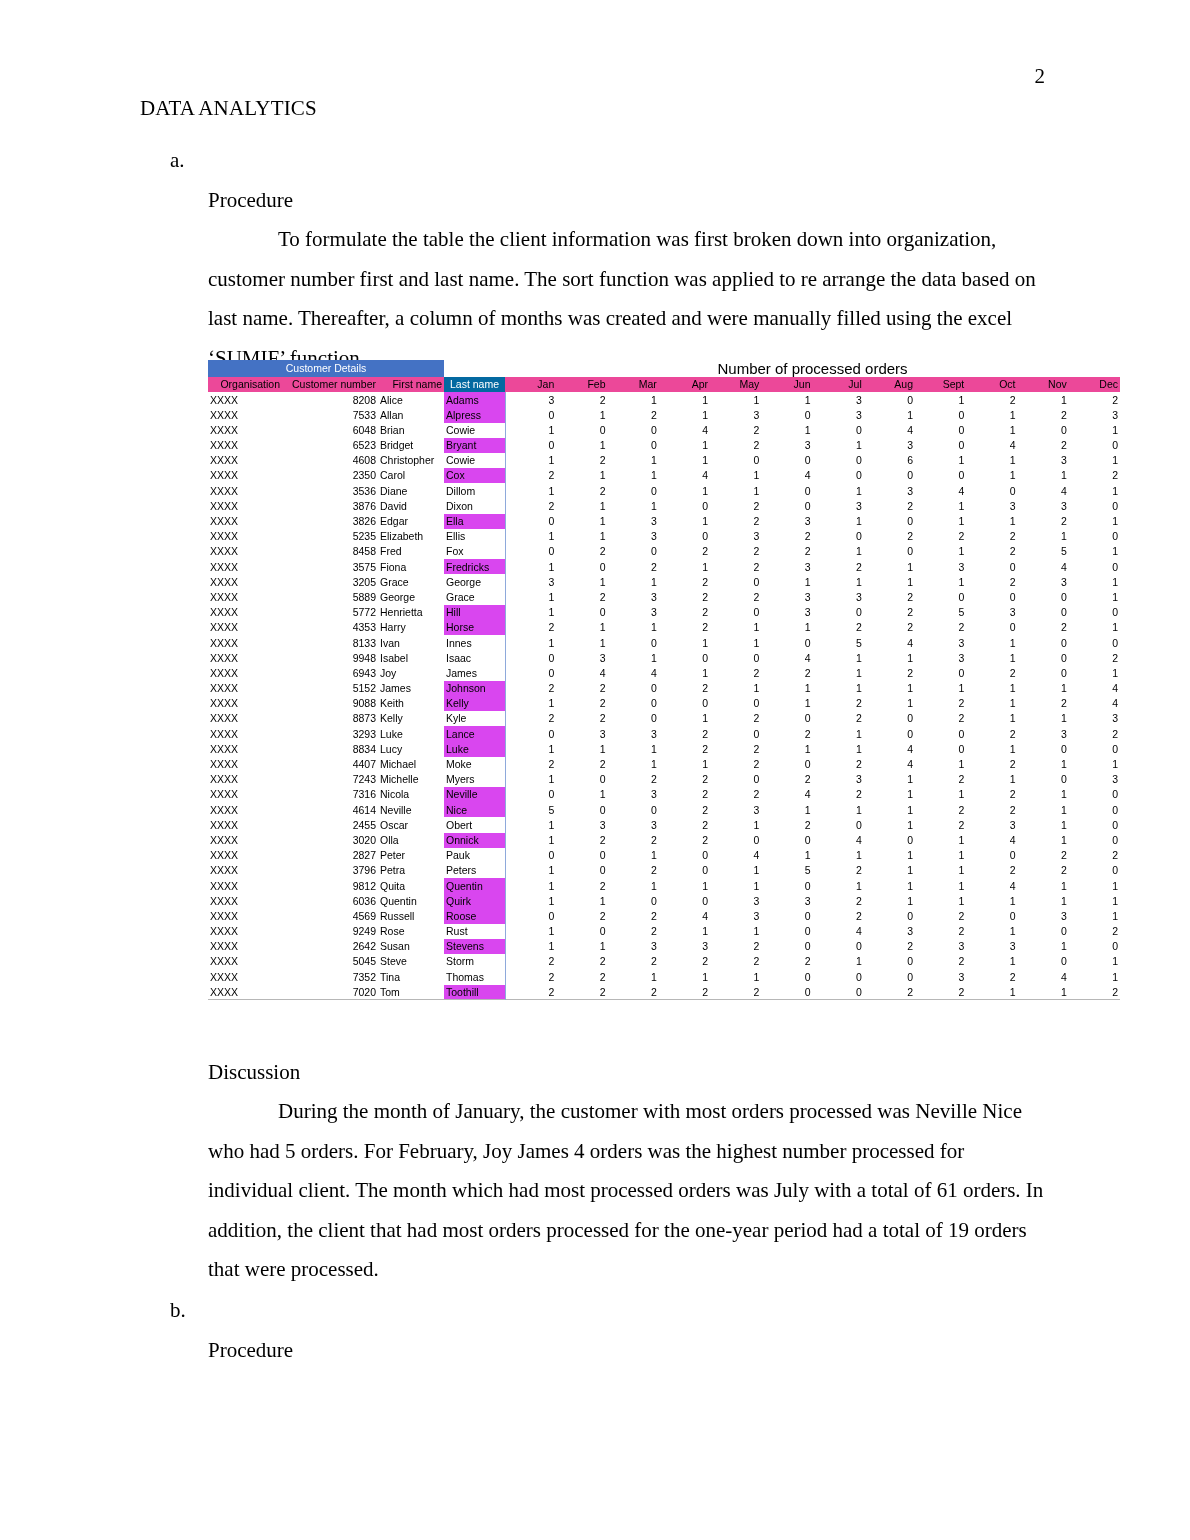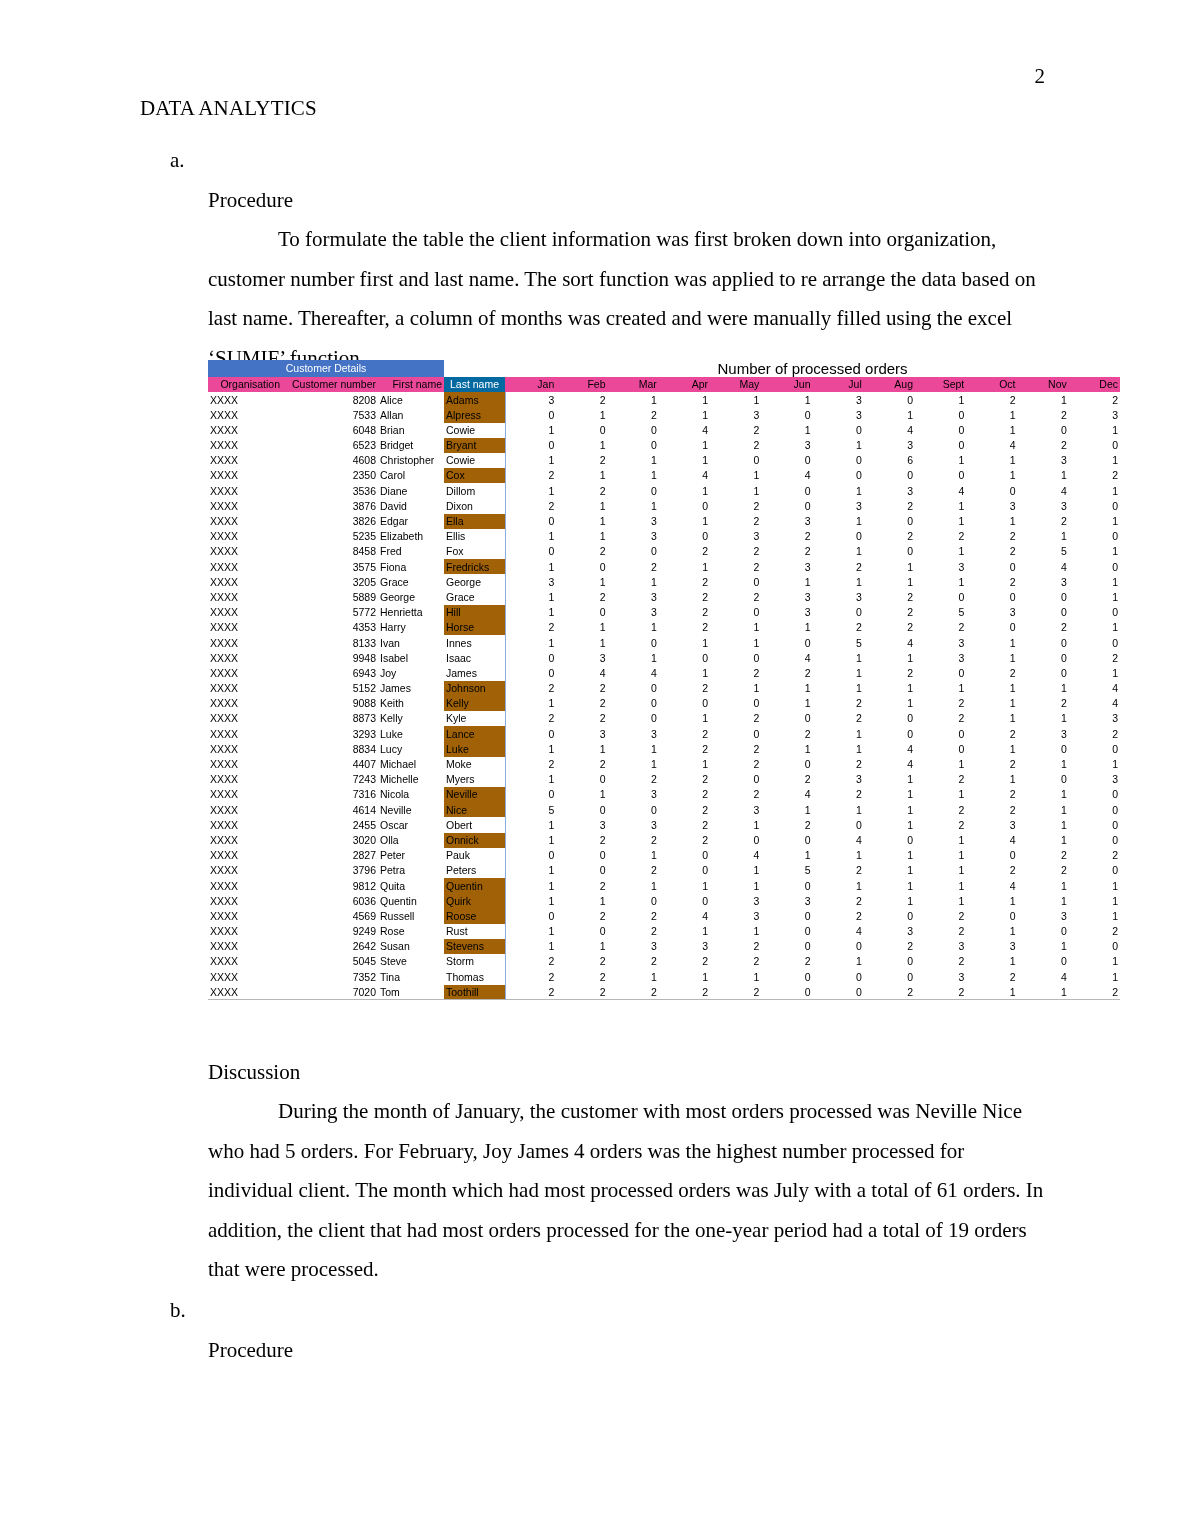--- a/index.html
+++ b/index.html
@@ -133,21 +133,21 @@
   td.c-first {
     text-align: left;
     border-right: 1px solid #d4d4d4;
     border-bottom: 1px solid #e3e3e3;
   }
   td.c-last {
     text-align: left;
     border-right: 1px solid #d4d4d4;
     border-bottom: 1px solid #e3e3e3;
   }
-  td.c-last.shade { background: #a16207; }
+  td.c-last.shade { background: #d946ef; }
   td.c-mon {
     text-align: right;
     border-right: 1px solid #d9d9d9;
     border-bottom: 1px solid #e9e9e9;
     padding-right: 4px;
   }
   td.c-mon.first-mon { border-left: 1px solid #8ea9db; }
   .sheet-bottom {
     border-bottom: 1px solid #b7b7b7;
   }

